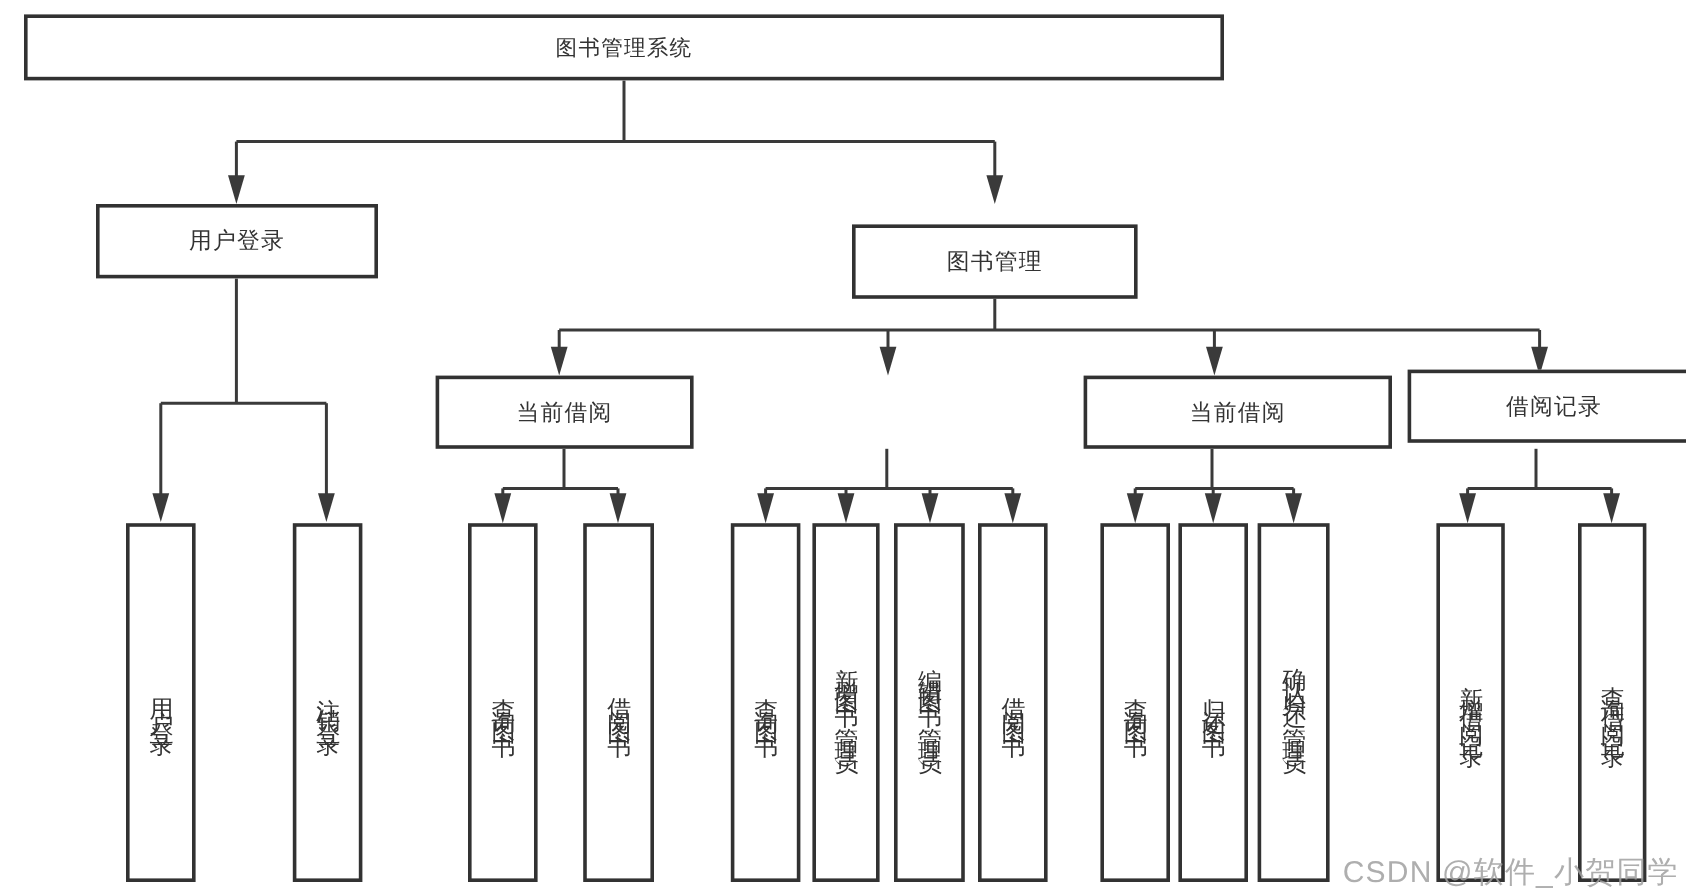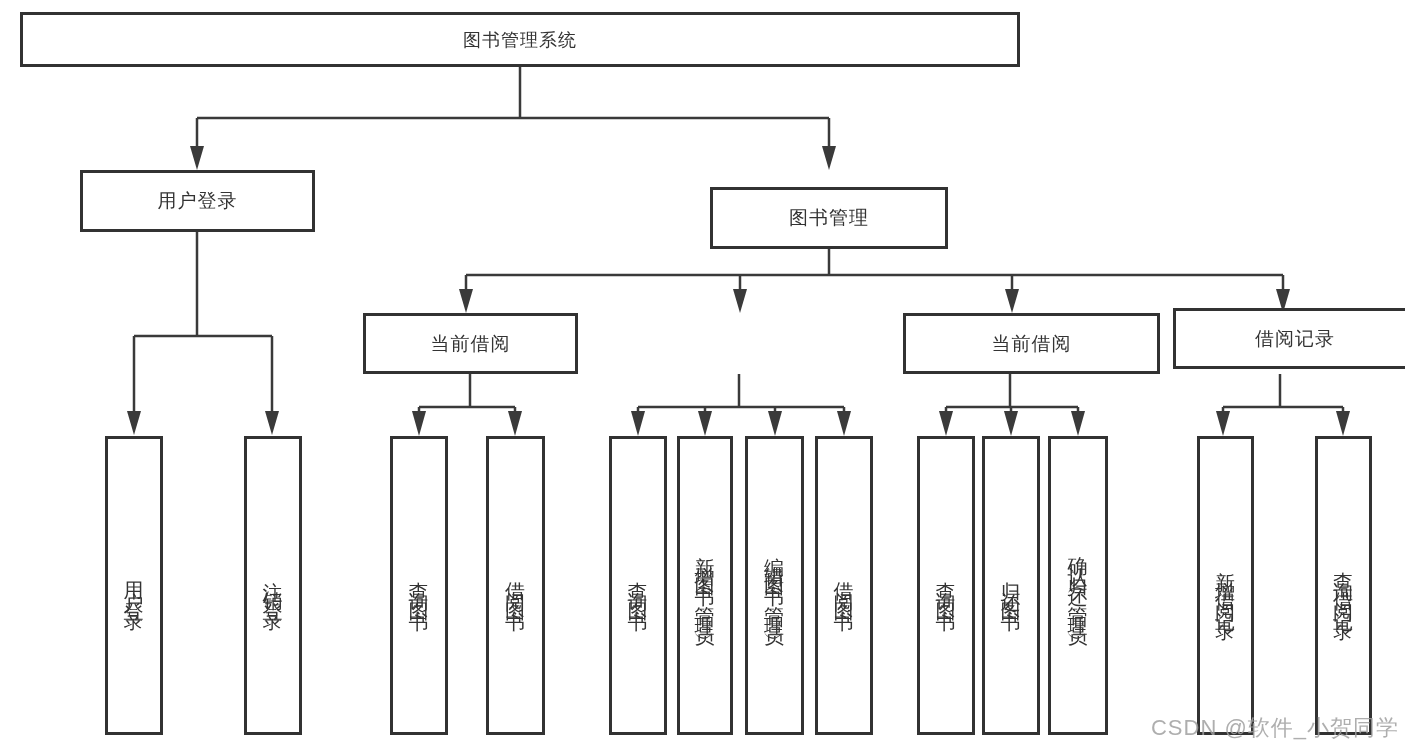--- a/index.html
+++ b/index.html
@@ -36,21 +36,21 @@
     writing-mode:vertical-rl;
     font-size:20px;
     letter-spacing:10px;
     line-height:1.1;
     color:#333333;
     white-space:nowrap;
   }
   .watermark {
     position:absolute;
     right:6px; bottom:4px;
-    font-size:22px;
+    font-size:25px;
     color:rgba(160,160,160,0.85);
     letter-spacing:1px;
     z-index:3;
   }
   line { stroke:#3a3a3a; stroke-width:2.5; }
   polygon { fill:#3a3a3a; }
 </style>
 </head>
 <body>
 

